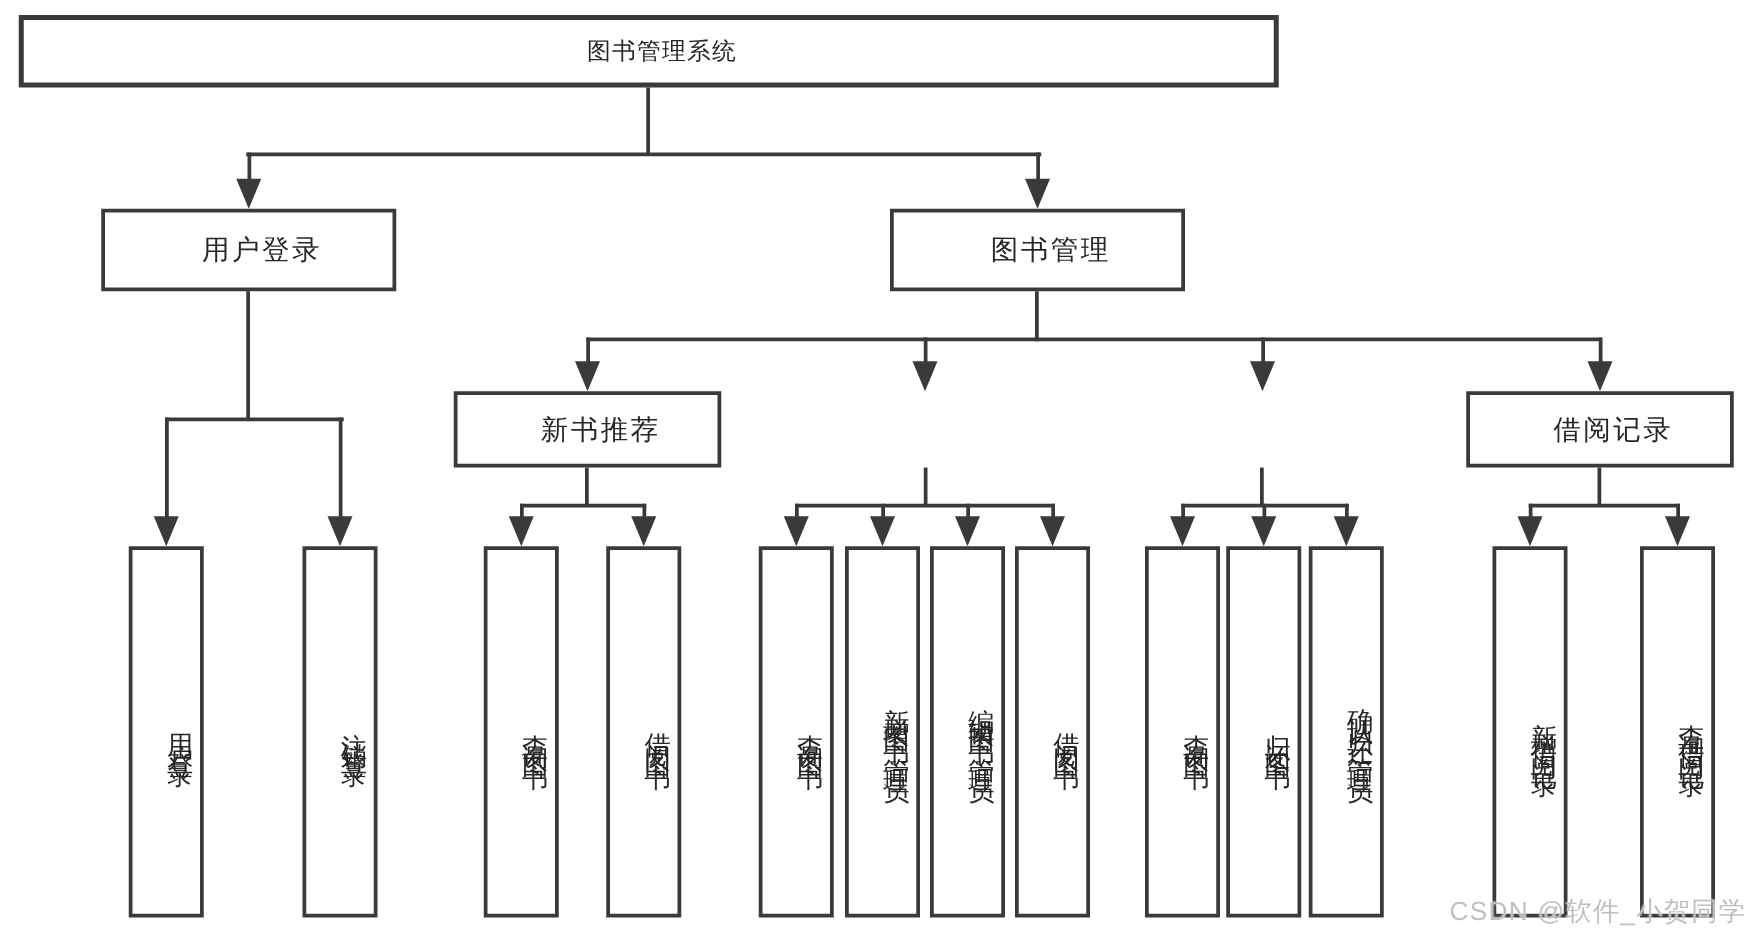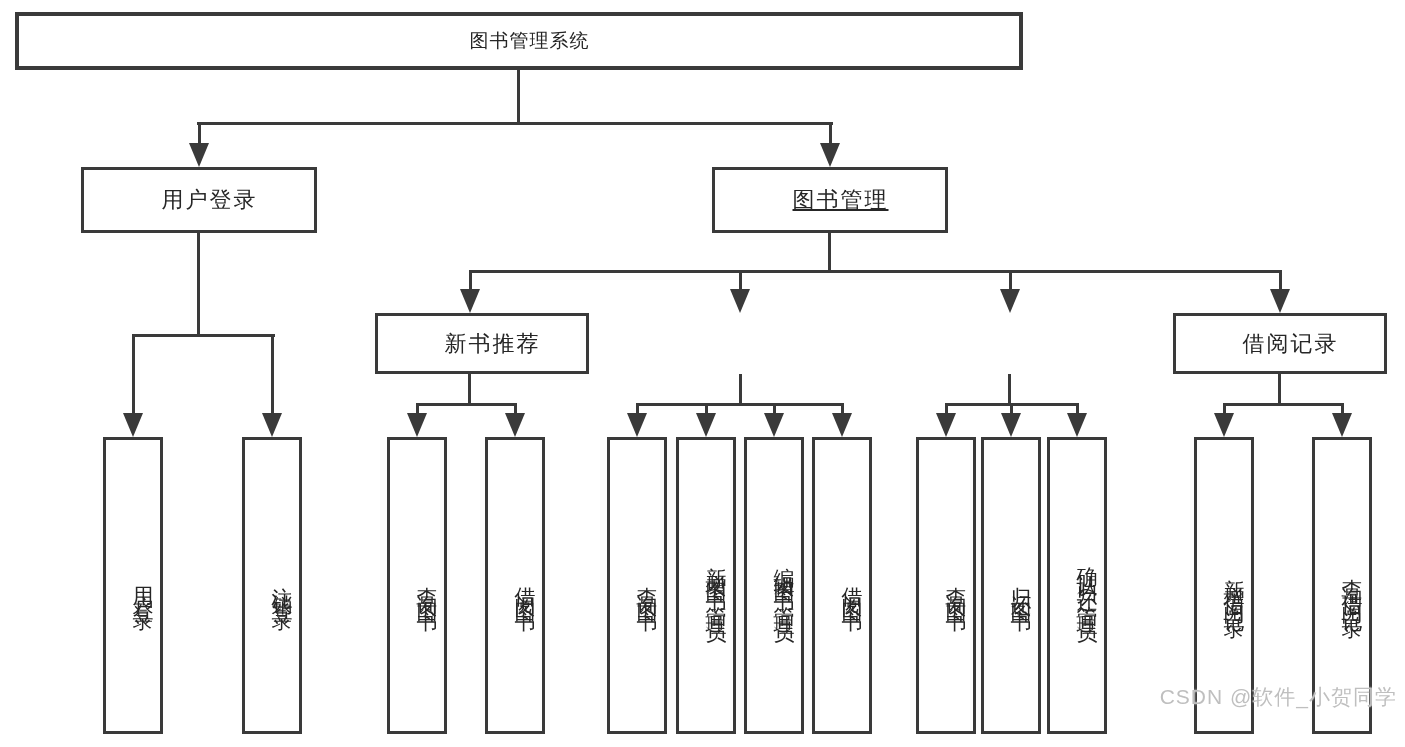--- a/index.html
+++ b/index.html
@@ -26,37 +26,37 @@
     writing-mode:vertical-rl;text-orientation:mixed;
     font-size:21px;letter-spacing:8px;line-height:1;
   }
   .line{position:absolute;background:var(--line);}
   .arrow{
     position:absolute;width:0;height:0;
     border-left:10px solid transparent;border-right:10px solid transparent;
     border-top:24px solid var(--line);
   }
   .watermark{
-    position:absolute;top:683px;right:8px;
+    position:absolute;top:715px;right:8px;
     font-size:21px;letter-spacing:1px;color:var(--wm);
     text-shadow:0 0 2px #ffffff;white-space:nowrap;
   }
 </style>
 </head>
 <body>
 
 <div id="canvas">
 
   <div class="box root-box" style="left:15px;top:12px;width:1008px;height:58px;">图书管理系统</div>
 
   <div class="box mid-box" style="left:81px;top:167px;width:236px;height:66px;">用户登录</div>
 
-  <div class="box mid-box" style="left:712px;top:167px;width:236px;height:66px;text-decoration:underline;">图书管理</div>
+  <div class="box mid-box" style="left:712px;top:167px;width:236px;height:66px;">图书管理</div>
 
-  <div class="box mid-box" style="left:363px;top:313px;width:214px;height:61px;margin-left:12px;">新书推荐</div>
+  <div class="box mid-box" style="left:363px;top:313px;width:214px;height:61px;">新书推荐</div>
 
 
 
   <div class="box mid-box" style="left:1173px;top:313px;width:214px;height:61px;">借阅记录</div>
 
   <div class="box leaf-box" style="left:103px;top:437px;width:60px;height:297px;">用户登录</div>
 
   <div class="box leaf-box" style="left:242px;top:437px;width:60px;height:297px;">注销登录</div>
 
   <div class="box leaf-box" style="left:387px;top:437px;width:60px;height:297px;">查询图书</div>

